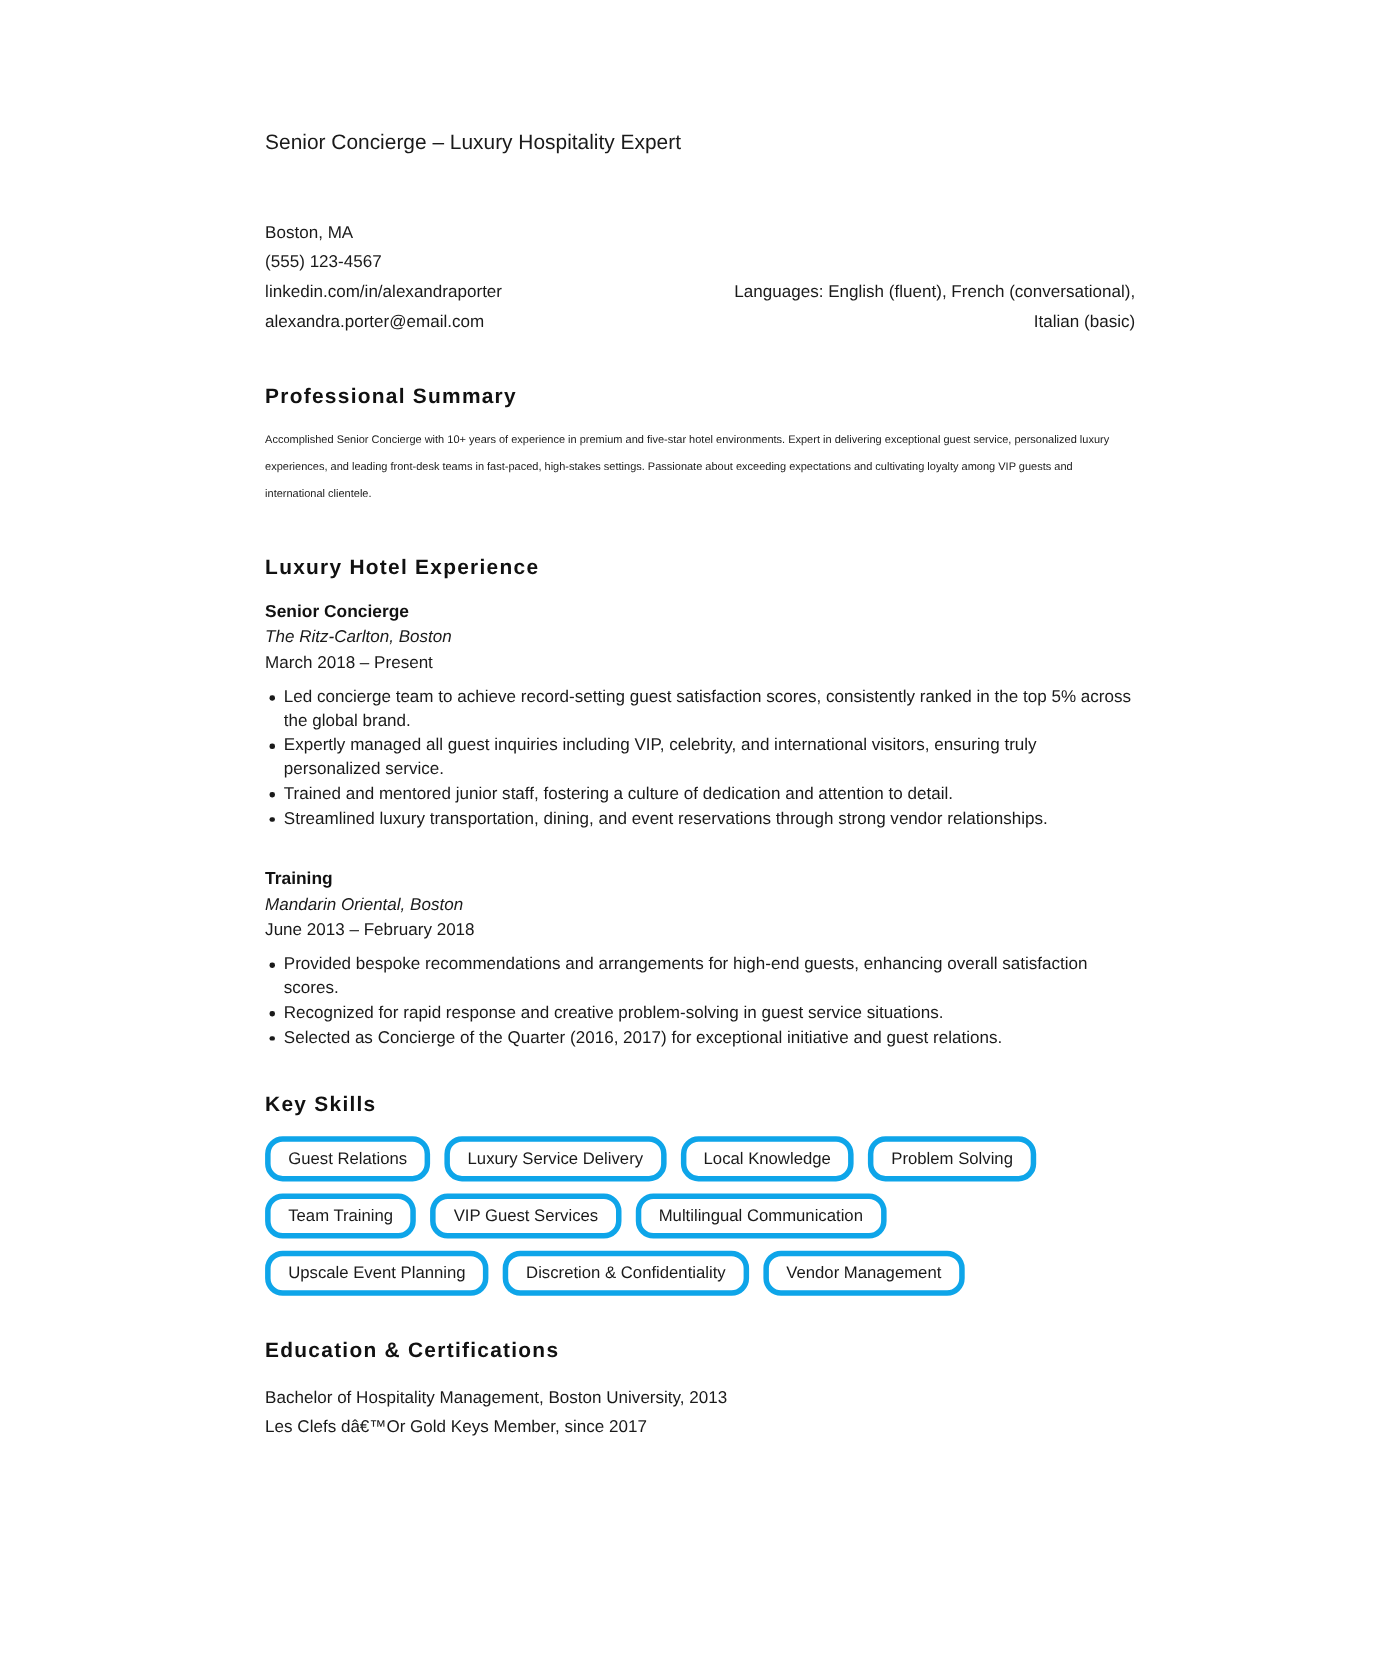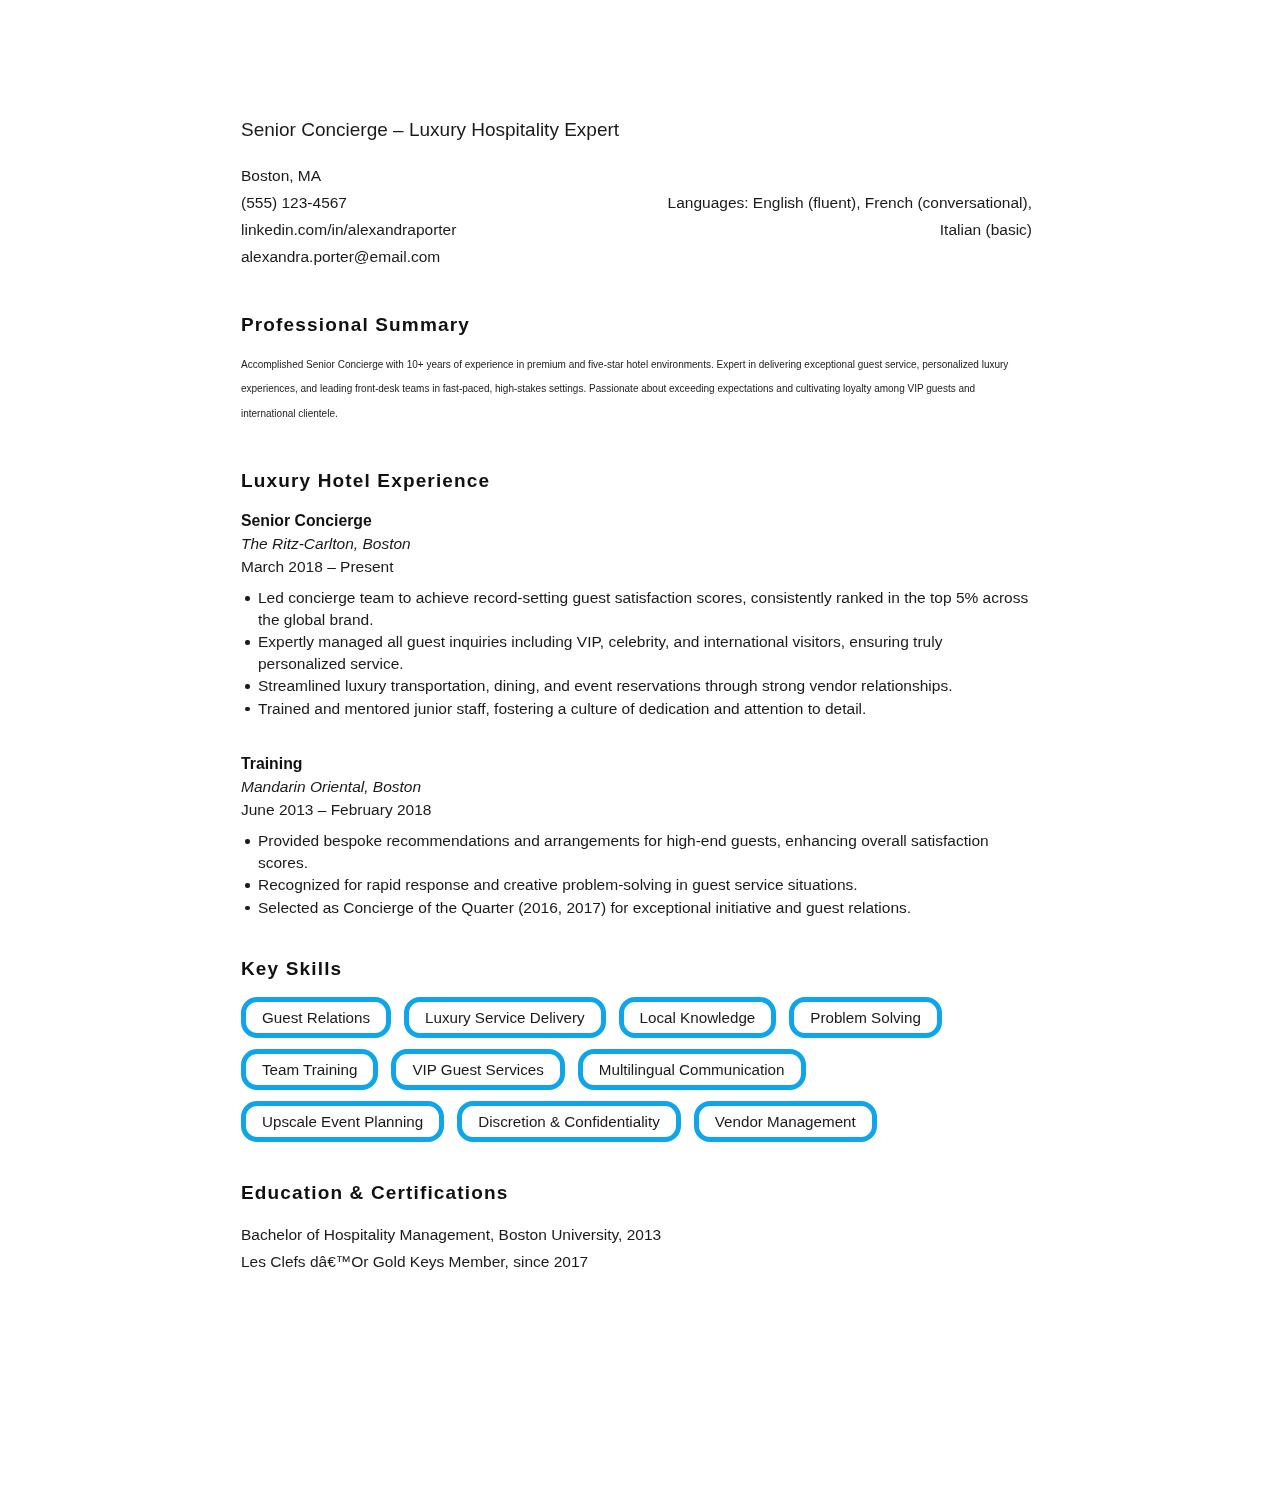--- a/index.html
+++ b/index.html
@@ -42,22 +42,22 @@
     font-weight: 400;
     line-height: 1.25;
     margin: 0;
     color: #1a1a1a;
   }
 
   
   .contact-row {
     display: flex;
     justify-content: space-between;
-    align-items: center;
-    margin-top: 20px;
+    align-items: flex-end;
+    margin-top: 56px;
   }
   .contact-left {
     width: 46%;
   }
   .contact-line {
     font-size: 15.5px;
     line-height: 27px;
     color: #1a1a1a;
     white-space: nowrap;
   }
@@ -197,22 +197,22 @@
     <div class="section">
       <h2 class="section-title">Luxury Hotel Experience</h2>
 
       <div class="job">
         <div class="job-title">Senior Concierge</div>
         <div class="job-company">The Ritz-Carlton, Boston</div>
         <div class="job-dates">March 2018 – Present</div>
         <ul class="bullets">
           <li>Led concierge team to achieve record-setting guest satisfaction scores, consistently ranked in the top 5% across the global brand.</li>
           <li>Expertly managed all guest inquiries including VIP, celebrity, and international visitors, ensuring truly personalized service.</li>
+          <li>Trained and mentored junior staff, fostering a culture of dedication and attention to detail.</li>
           <li>Streamlined luxury transportation, dining, and event reservations through strong vendor relationships.</li>
-          <li>Trained and mentored junior staff, fostering a culture of dedication and attention to detail.</li>
         </ul>
       </div>
 
       <div class="job">
         <div class="job-title">Training</div>
         <div class="job-company">Mandarin Oriental, Boston</div>
         <div class="job-dates">June 2013 – February 2018</div>
         <ul class="bullets">
           <li>Provided bespoke recommendations and arrangements for high-end guests, enhancing overall satisfaction scores.</li>
           <li>Recognized for rapid response and creative problem-solving in guest service situations.</li>

